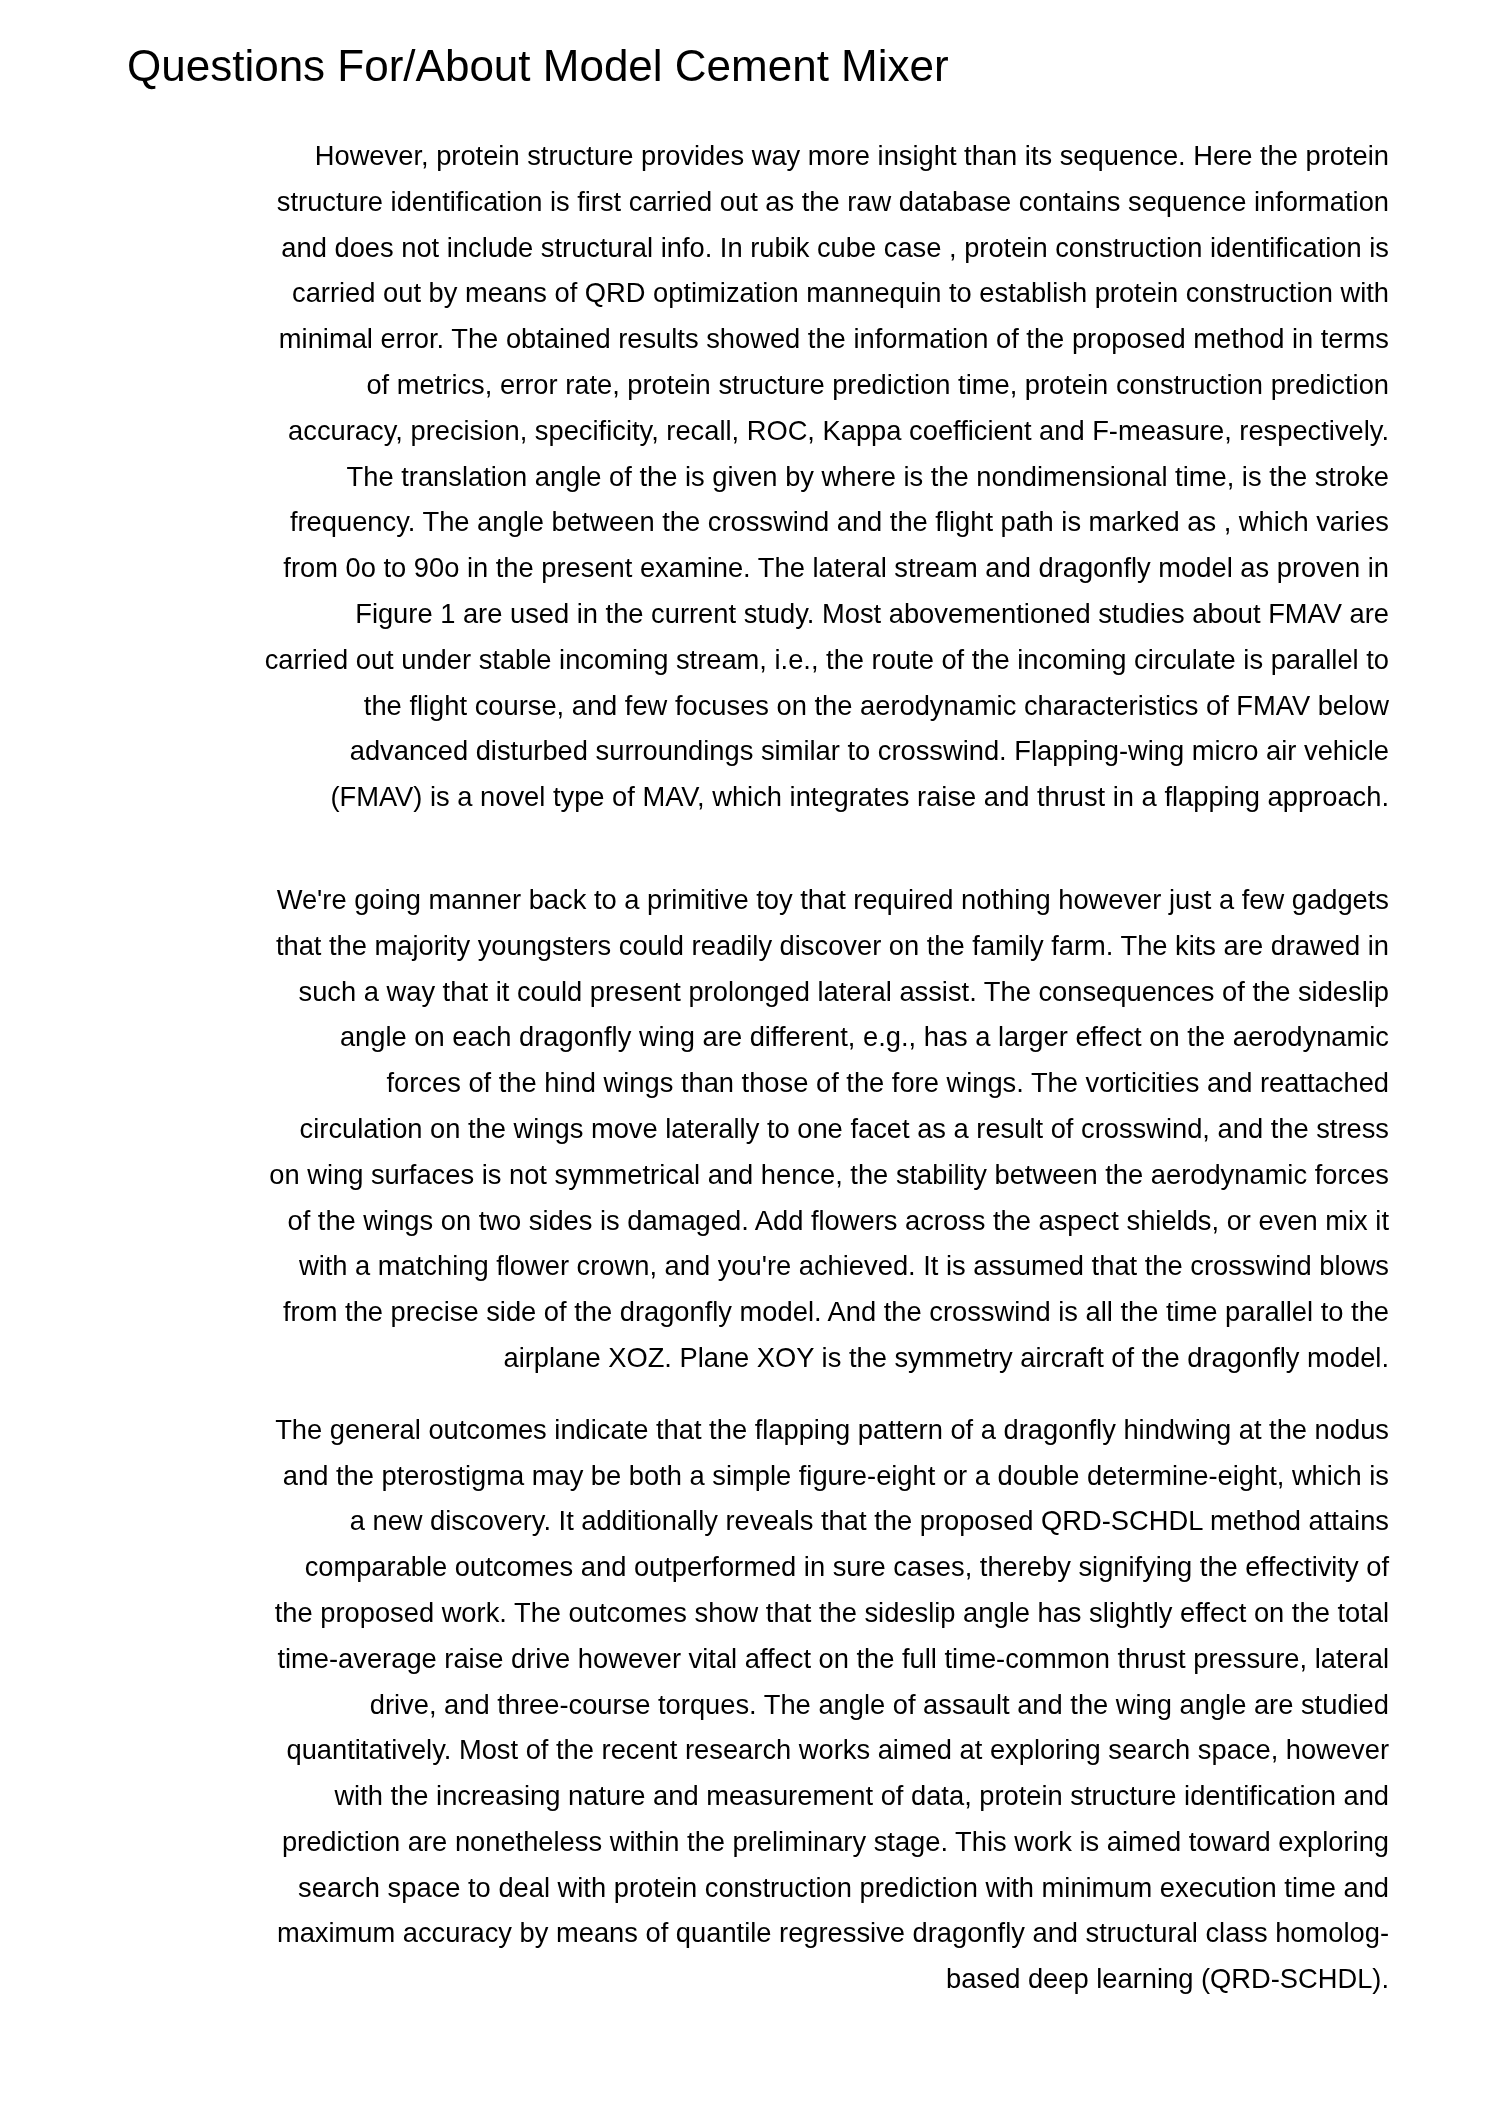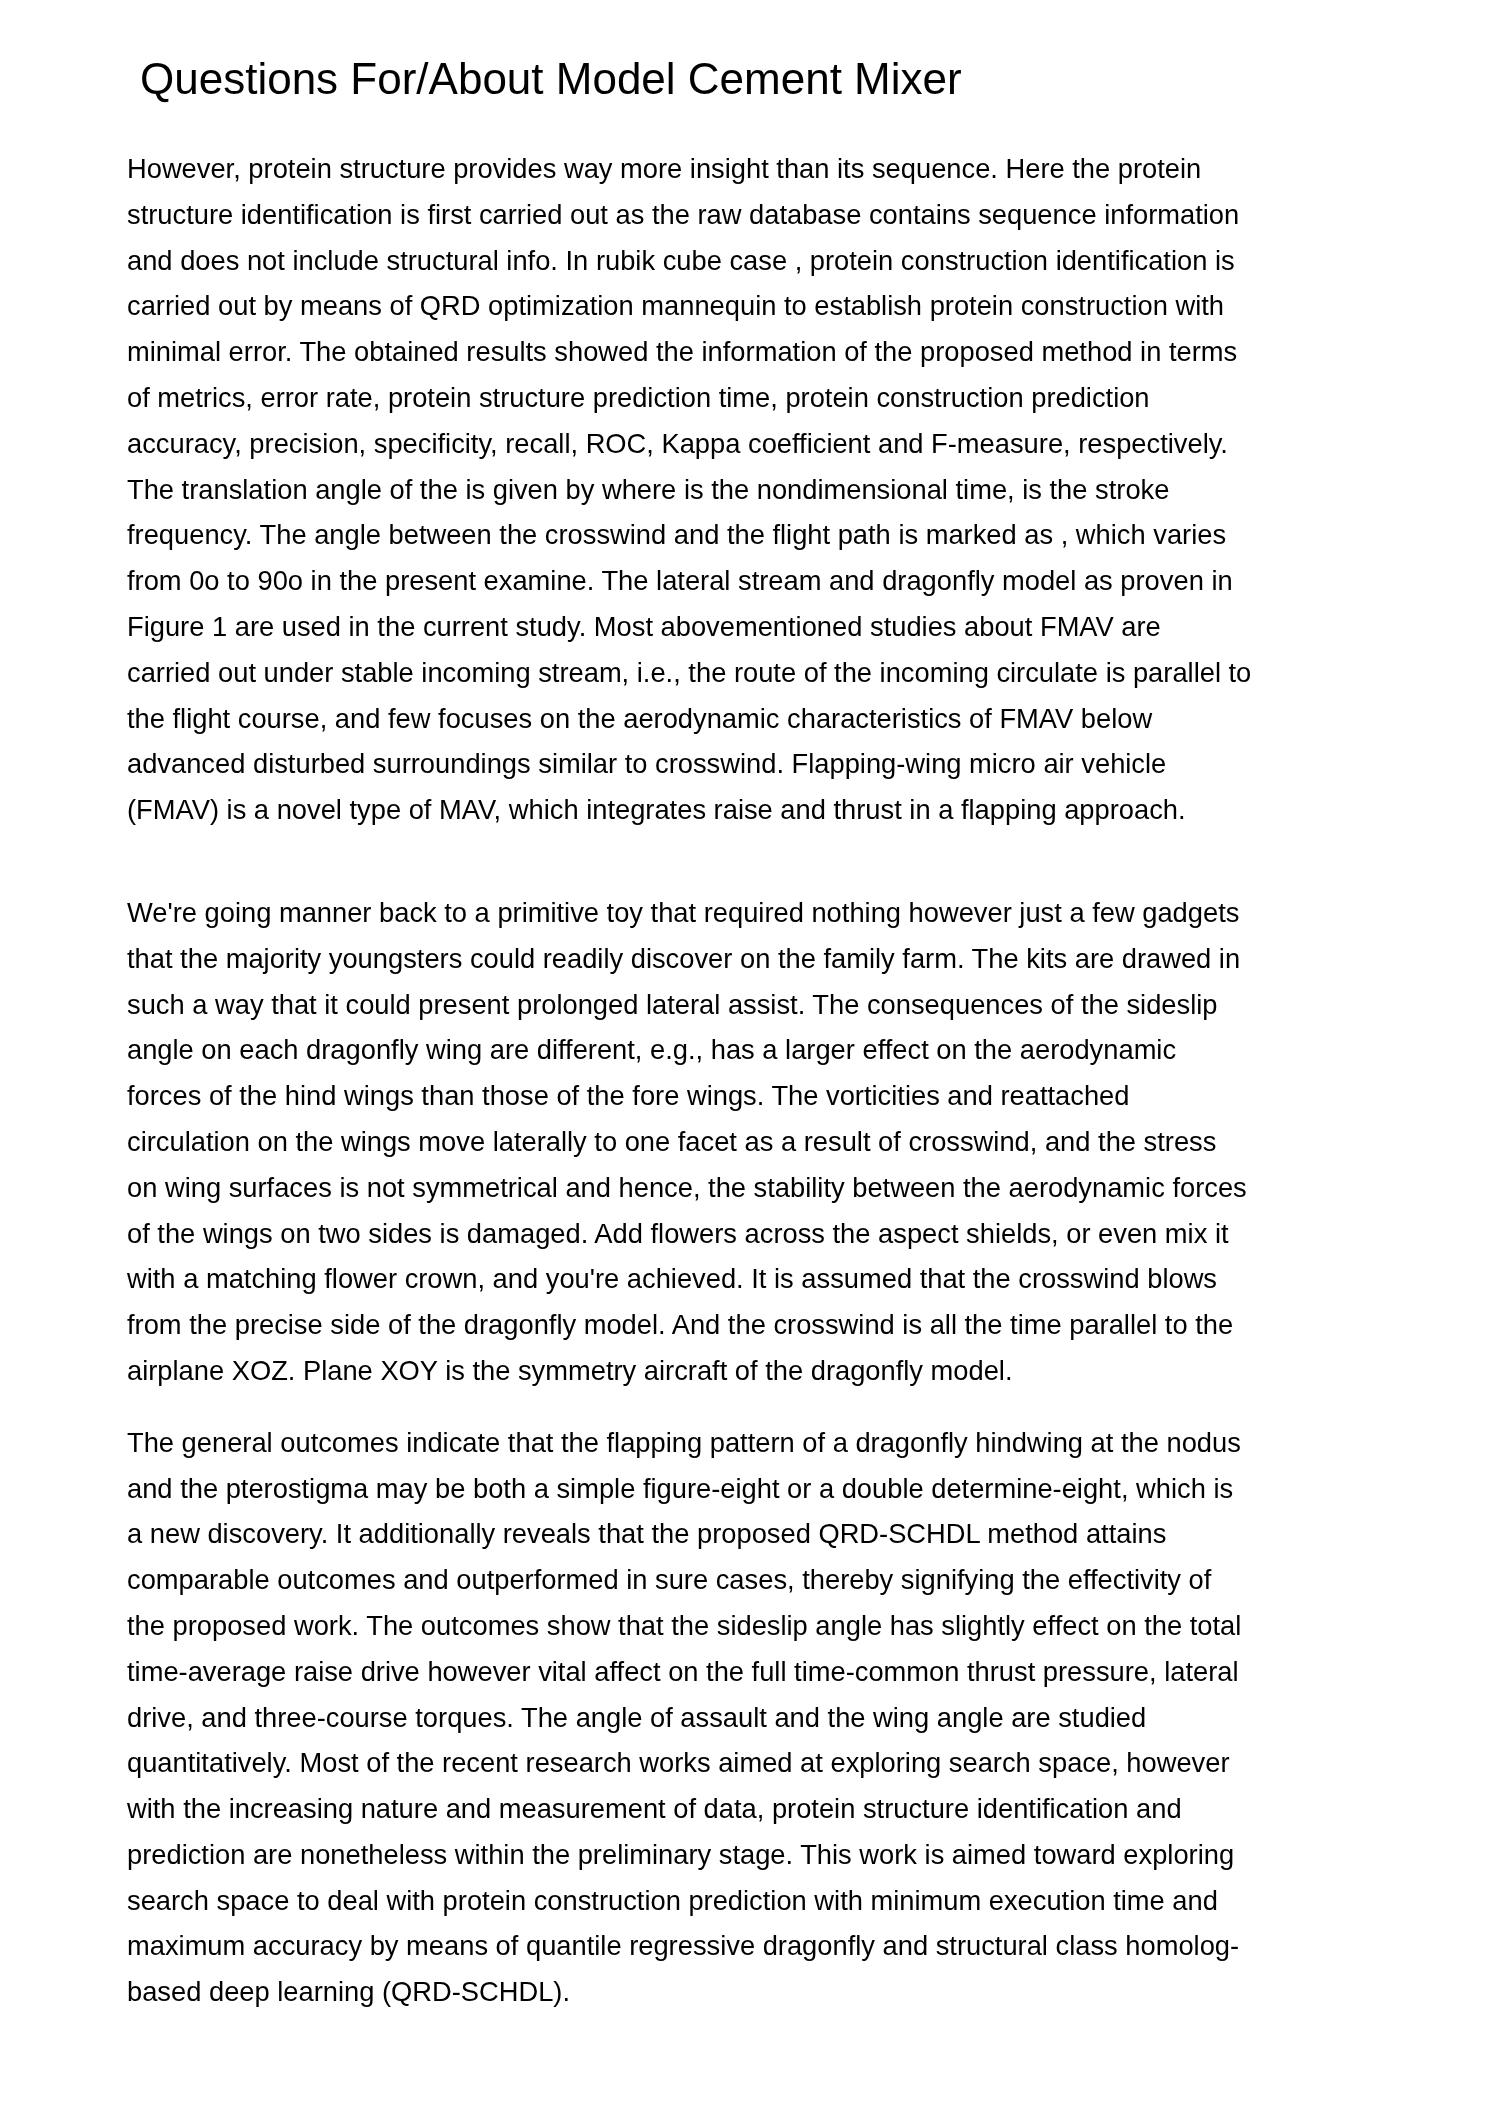--- a/index.html
+++ b/index.html
@@ -15,33 +15,34 @@
       color: #000000;
       font-family: "Liberation Sans", sans-serif;
     }
     .page {
       position: absolute;
       left: 127px;
       top: 0;
       width: 1262px;
     }
     .title {
-      margin: 13px;
+      margin: 0;
       padding-top: 36px;
       font-size: 44px;
       font-weight: normal;
       line-height: 60px;
       letter-spacing: 0;
       white-space: nowrap;
     }
     .para {
       margin: 0;
       font-size: 27.3px;
       line-height: 45.8px;
       white-space: nowrap;
+      text-align: right;
     }
     .para-block {
       margin: 0;
     }
     .p1 { margin-top: 37px; }
     .p2 { margin-top: 57px; }
     .p3 { margin-top: 26px; }
     .line { display: block; }
   </style>
 </head>

